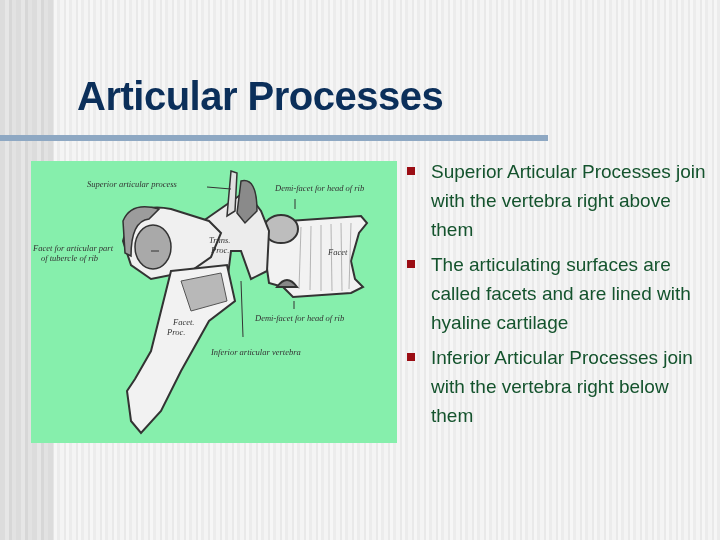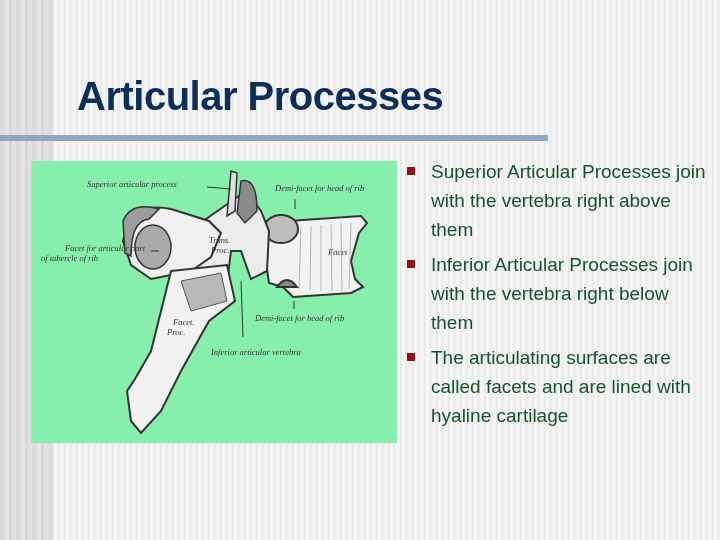--- a/index.html
+++ b/index.html
@@ -87,37 +87,37 @@
     <g stroke="#333" stroke-width="1">
       <line x1="176" y1="26" x2="200" y2="28"></line>
       <line x1="264" y1="38" x2="264" y2="48"></line>
       <line x1="120" y1="90" x2="128" y2="90"></line>
       <line x1="263" y1="140" x2="263" y2="148"></line>
       <line x1="210" y1="120" x2="212" y2="176"></line>
     </g>
   </svg>
   <span class="fig-label" style="left:56px;top:18px;">Superior articular process</span>
   <span class="fig-label" style="left:244px;top:22px;">Demi-facet for head of rib</span>
-  <span class="fig-label" style="left:2px;top:82px;margin-left:32px;">Facet for articular part</span>
+  <span class="fig-label" style="left:2px;top:82px;">Facet for articular part</span>
   <span class="fig-label" style="left:10px;top:92px;">of tubercle of rib</span>
   <span class="fig-label" style="left:178px;top:74px;">Trans.</span>
   <span class="fig-label" style="left:180px;top:84px;">Proc.</span>
   <span class="fig-label" style="left:297px;top:86px;">Facet</span>
   <span class="fig-label" style="left:142px;top:156px;">Facet.</span>
   <span class="fig-label" style="left:136px;top:166px;">Proc.</span>
   <span class="fig-label" style="left:224px;top:152px;">Demi-facet for head of rib</span>
   <span class="fig-label" style="left:180px;top:186px;">Inferior articular vertebra</span>
 </div>
 
 <ul class="bullets">
   <li class="bullet">
     <span class="bullet-marker"></span>
     <span>Superior Articular Processes join with the vertebra right above them</span>
   </li>
   <li class="bullet">
     <span class="bullet-marker"></span>
-    <span>Inferior Articular Processes join with the vertebra right below them</span>
+    <span>The articulating surfaces are called facets and are lined with hyaline cartilage</span>
   </li>
   <li class="bullet">
     <span class="bullet-marker"></span>
-    <span>The articulating surfaces are called facets and are lined with hyaline cartilage</span>
+    <span>Inferior Articular Processes join with the vertebra right below them</span>
   </li>
 </ul>
 
 </body></html>

